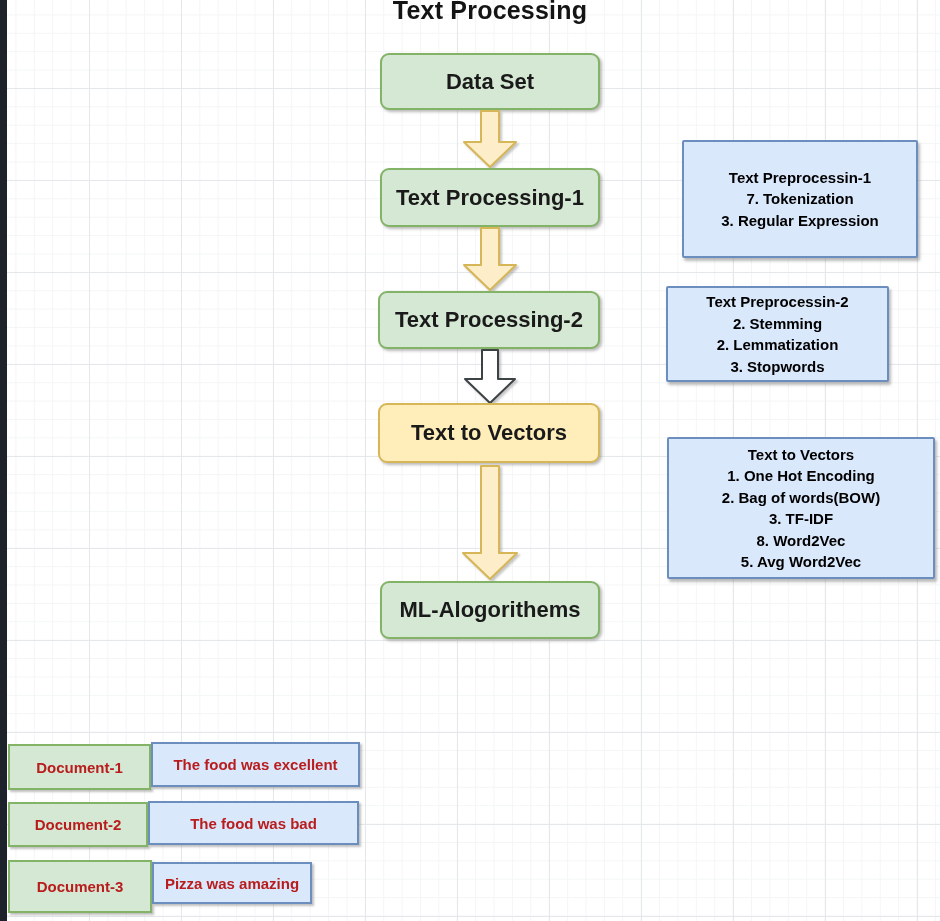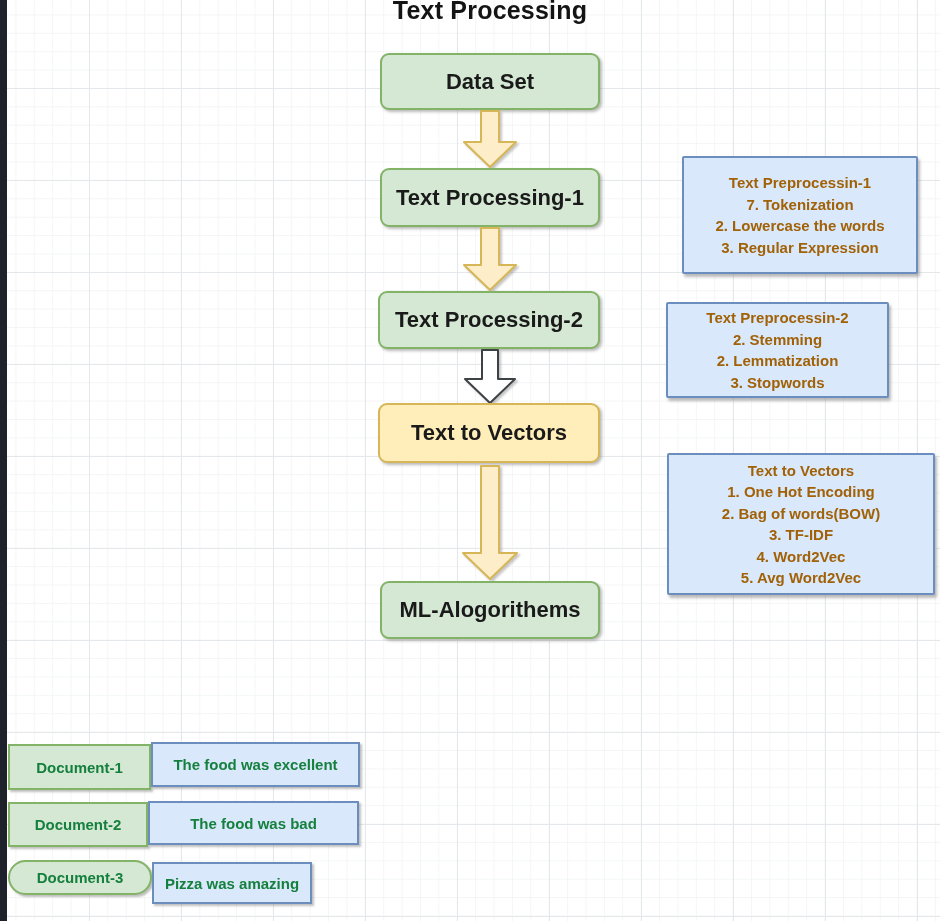--- a/index.html
+++ b/index.html
@@ -29,28 +29,27 @@
     border-radius:9px;font-size:22px;font-weight:700;color:#1a1a1a;
     box-shadow:2px 2px 3px rgba(130,130,130,0.55);
     box-sizing:border-box;text-align:center;
   }
   .node.green{background:#d5e8d4;border:2px solid #82b366;}
   .node.yellow{background:#ffeeba;border:2px solid #d6b656;}
   .arrow{position:absolute;filter:drop-shadow(2px 2px 1px rgba(140,140,140,0.5));}
   .note{
     position:absolute;background:#dae8fc;border:2px solid #6c8ebf;border-radius:2px;
     display:flex;flex-direction:column;align-items:center;justify-content:center;
-    font-size:15px;font-weight:700;color:#a16207;text-align:center;
+    font-size:15px;font-weight:700;color:#000000;text-align:center;
     box-shadow:2px 3px 3px rgba(130,130,130,0.55);box-sizing:border-box;
     line-height:21.5px;
-    margin-top:16px;
   }
   .docbox{
     position:absolute;display:flex;align-items:center;justify-content:center;
-    font-size:15px;font-weight:700;color:#15803d;box-sizing:border-box;
+    font-size:15px;font-weight:700;color:#b91c1c;box-sizing:border-box;
     box-shadow:2px 2px 2px rgba(130,130,130,0.5);text-align:center;
   }
   .docbox.green{background:#d5e8d4;border:2px solid #82b366;}
   .docbox.blue{background:#dae8fc;border:2px solid #6c8ebf;}
 </style>
 </head>
 <body>
 
 <div class="edge-left"></div>
 
@@ -88,52 +87,51 @@
   <polygon points="20,1 38,1 38,88 56,88 29,114 2,88 20,88" fill="#fdeec9" stroke="#d6b656" stroke-width="2" stroke-linejoin="round"></polygon>
 </svg>
 
 <div class="node green" style="left:380px;top:581px;width:220px;height:58px;">
   <span>ML-Alogorithems</span>
 </div>
 
 <div class="note" style="left:682px;top:140px;width:236px;height:118px;">
   <div>Text Preprocessin-1</div>
   <div>7. Tokenization</div>
-  <div>2. Lowercase the words</div>
   <div>3. Regular Expression</div>
 </div>
 
 <div class="note" style="left:666px;top:286px;width:223px;height:96px;">
   <div>Text Preprocessin-2</div>
   <div>2. Stemming</div>
   <div>2. Lemmatization</div>
   <div>3. Stopwords</div>
 </div>
 
 <div class="note" style="left:667px;top:437px;width:268px;height:142px;">
   <div>Text to Vectors</div>
   <div>1. One Hot Encoding</div>
   <div>2. Bag of words(BOW)</div>
   <div>3. TF-IDF</div>
-  <div>4. Word2Vec</div>
+  <div>8. Word2Vec</div>
   <div>5. Avg Word2Vec</div>
 </div>
 
 <div class="docbox green" style="left:8px;top:744px;width:143px;height:46px;">
   <span>Document-1</span>
 </div>
 <div class="docbox blue" style="left:151px;top:742px;width:209px;height:45px;text-align:right;">
   <span>The food was excellent</span>
 </div>
 
 <div class="docbox green" style="left:8px;top:802px;width:140px;height:45px;">
   <span>Document-2</span>
 </div>
 <div class="docbox blue" style="left:148px;top:801px;width:211px;height:44px;">
   <span>The food was bad</span>
 </div>
 
-<div class="docbox green" style="left:8px;top:860px;width:144px;height:35px;border-radius:22px;">
+<div class="docbox green" style="left:8px;top:860px;width:144px;height:53px;">
   <span>Document-3</span>
 </div>
 <div class="docbox blue" style="left:152px;top:862px;width:160px;height:42px;">
   <span>Pizza was amazing</span>
 </div>
 
 </body></html>

